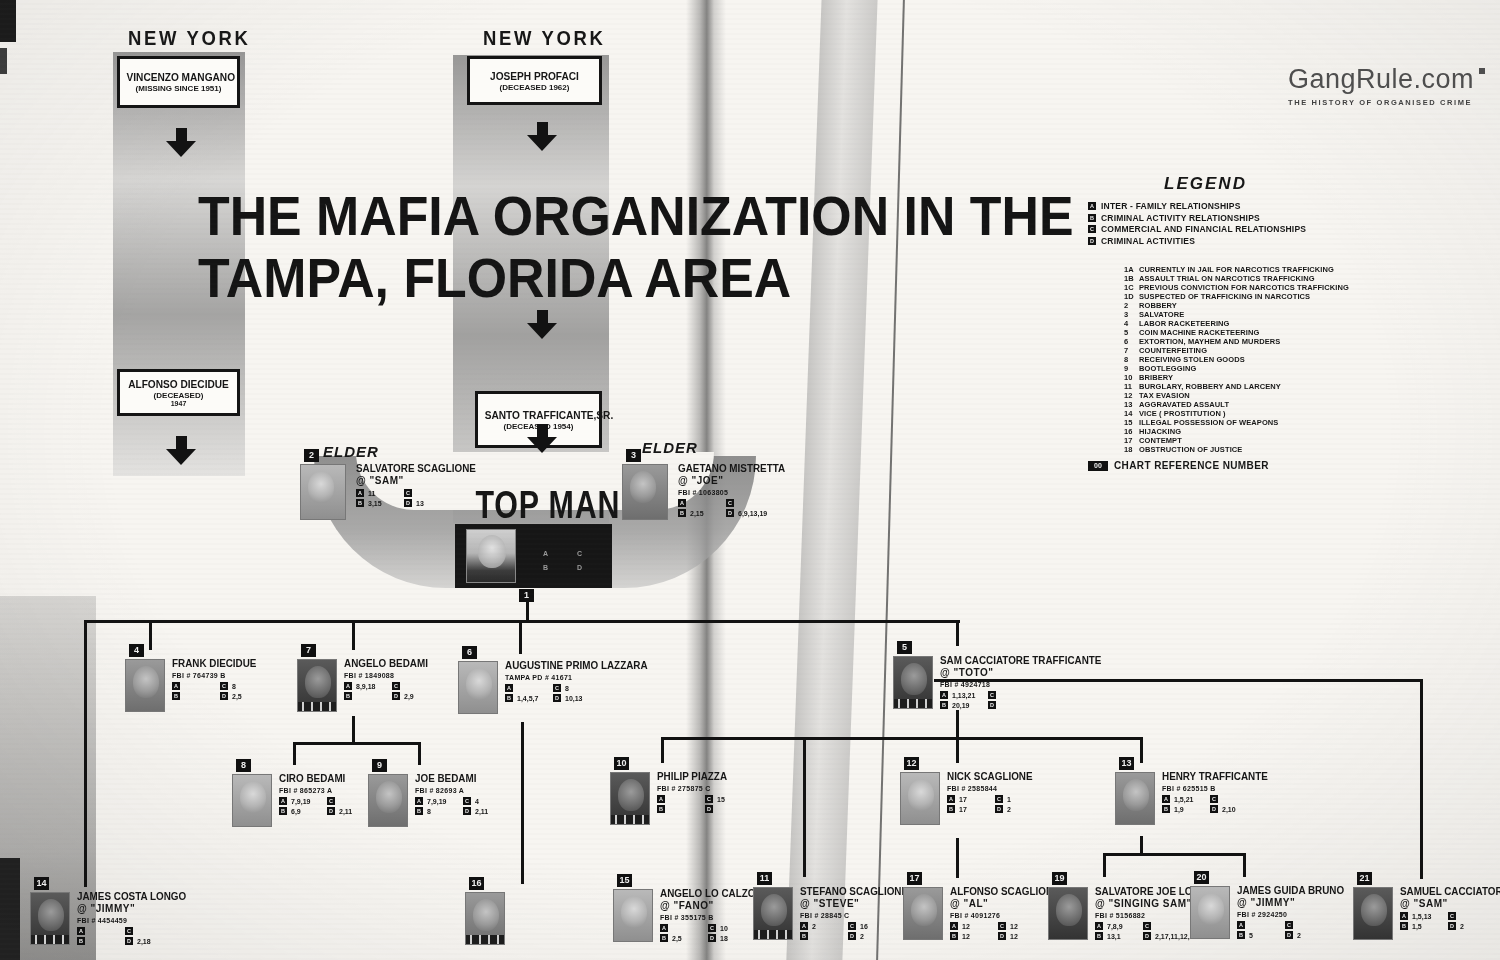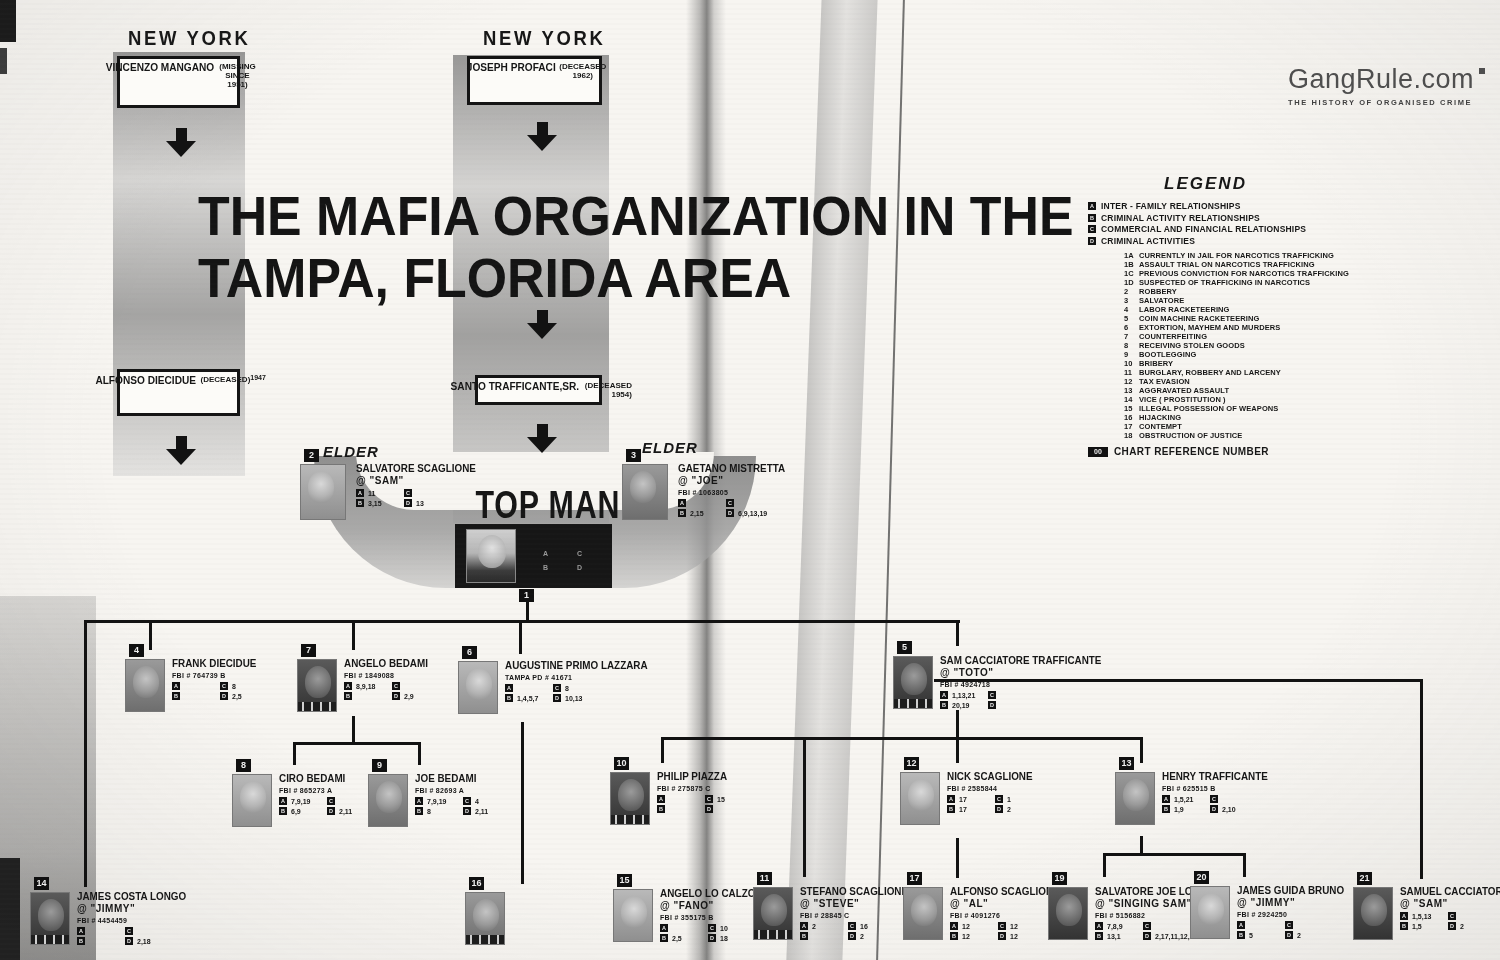--- a/index.html
+++ b/index.html
@@ -42,21 +42,21 @@
   .logo-tag{font-size:7.5px;color:#3f3f3f;letter-spacing:1.6px;font-weight:700;margin-top:3px;}
   
   .ny{font-size:21px;font-weight:900;letter-spacing:3px;transform:scaleX(.88);transform-origin:left;white-space:nowrap;}
   .bigtitle{left:198px;top:184px;font-weight:900;font-size:54px;line-height:1.12;letter-spacing:0;
     transform:scaleX(.96) scaleY(1.04);transform-origin:left top;color:#141414;white-space:nowrap;}
   .elder{font-style:italic;font-weight:700;font-size:15px;letter-spacing:1px;}
   .topman{left:458px;top:484px;width:175px;text-align:center;font-size:38px;font-weight:900;
     letter-spacing:1px;transform:scaleX(.8);transform-origin:center;white-space:nowrap;}
   
   .bossbox{position:absolute;background:#fcfbf8;border:3px solid #141414;text-align:center;
-    display:flex;flex-direction:row;justify-content:center;padding:2px 2px;}
+    display:flex;flex-direction:column;justify-content:center;padding:2px 2px;}
   .bname{font-size:11px;font-weight:900;letter-spacing:0;white-space:nowrap;transform:scaleX(.92);}
   .bsub{font-size:8px;font-weight:700;margin-top:1px;}
   .bsub2{font-size:7px;font-weight:700;}
   
   .arrow{position:absolute;width:30px;}
   .arrow .stem{margin:0 auto;width:11px;height:13px;background:#121212;}
   .arrow .tri{width:0;height:0;border-left:15px solid transparent;border-right:15px solid transparent;border-top:16px solid #121212;}
   
   .cline{position:absolute;background:#121212;}
   
@@ -93,21 +93,21 @@
   .tm-letter{position:absolute;color:#9a9a9a;font-size:7px;font-weight:700;}
   .tm-badge{left:519px;top:589px;}
   
   .legend{left:1088px;top:174px;width:350px;}
   .lg-title{width:235px;text-align:center;font-style:italic;font-weight:700;font-size:17px;letter-spacing:2px;}
   .lg-cats{margin-top:7px;}
   .lg-cat{display:flex;align-items:center;height:10.5px;margin-bottom:1px;}
   .lg-sq{display:inline-block;width:8px;height:8px;background:#101010;color:#efefef;font-size:5.5px;
     font-weight:700;text-align:center;line-height:8px;margin-right:5px;flex:0 0 auto;}
   .lg-cat-label{font-size:8.5px;font-weight:700;letter-spacing:.2px;white-space:nowrap;}
-  .lg-acts{margin-top:5px;margin-left:36px;}
+  .lg-acts{margin-top:19px;margin-left:36px;}
   .lg-act{display:flex;height:9px;align-items:center;}
   .lg-num{width:15px;flex:0 0 auto;font-size:7.5px;font-weight:700;}
   .lg-act-label{font-size:7.5px;font-weight:700;letter-spacing:.1px;white-space:nowrap;}
   .lg-ref{display:flex;align-items:center;margin-top:6px;}
   .lg-ref-badge{display:inline-block;width:20px;height:10px;background:#101010;color:#efefef;font-size:7px;
     font-weight:700;text-align:center;line-height:10px;margin-right:6px;}
   .lg-ref-label{font-size:10px;font-weight:700;letter-spacing:.4px;}
 </style>
 </head>
 <body>
@@ -277,21 +277,21 @@
     <div class="bossbox" style="left: 467px; top: 56px; width: 135px; height: 49px;">
     <div class="bname">JOSEPH PROFACI</div>
     <div class="bsub">(DECEASED 1962)</div>
 
   </div>
     <div class="bossbox" style="left: 117px; top: 369px; width: 123px; height: 47px;">
     <div class="bname">ALFONSO DIECIDUE</div>
     <div class="bsub">(DECEASED)</div>
     <div class="bsub2">1947</div>
   </div>
-    <div class="bossbox" style="left: 475px; top: 375px; width: 127px; height: 30px; text-align: right;">
+    <div class="bossbox" style="left: 475px; top: 391px; width: 127px; height: 57px;">
     <div class="bname">SANTO TRAFFICANTE,SR.</div>
     <div class="bsub">(DECEASED 1954)</div>
 
   </div>
     <div class="arrow" style="left: 166px; top: 128px;">
       <div class="stem"></div>
       <div class="tri"></div>
     </div>
     <div class="arrow" style="left: 166px; top: 436px;">
       <div class="stem"></div>

